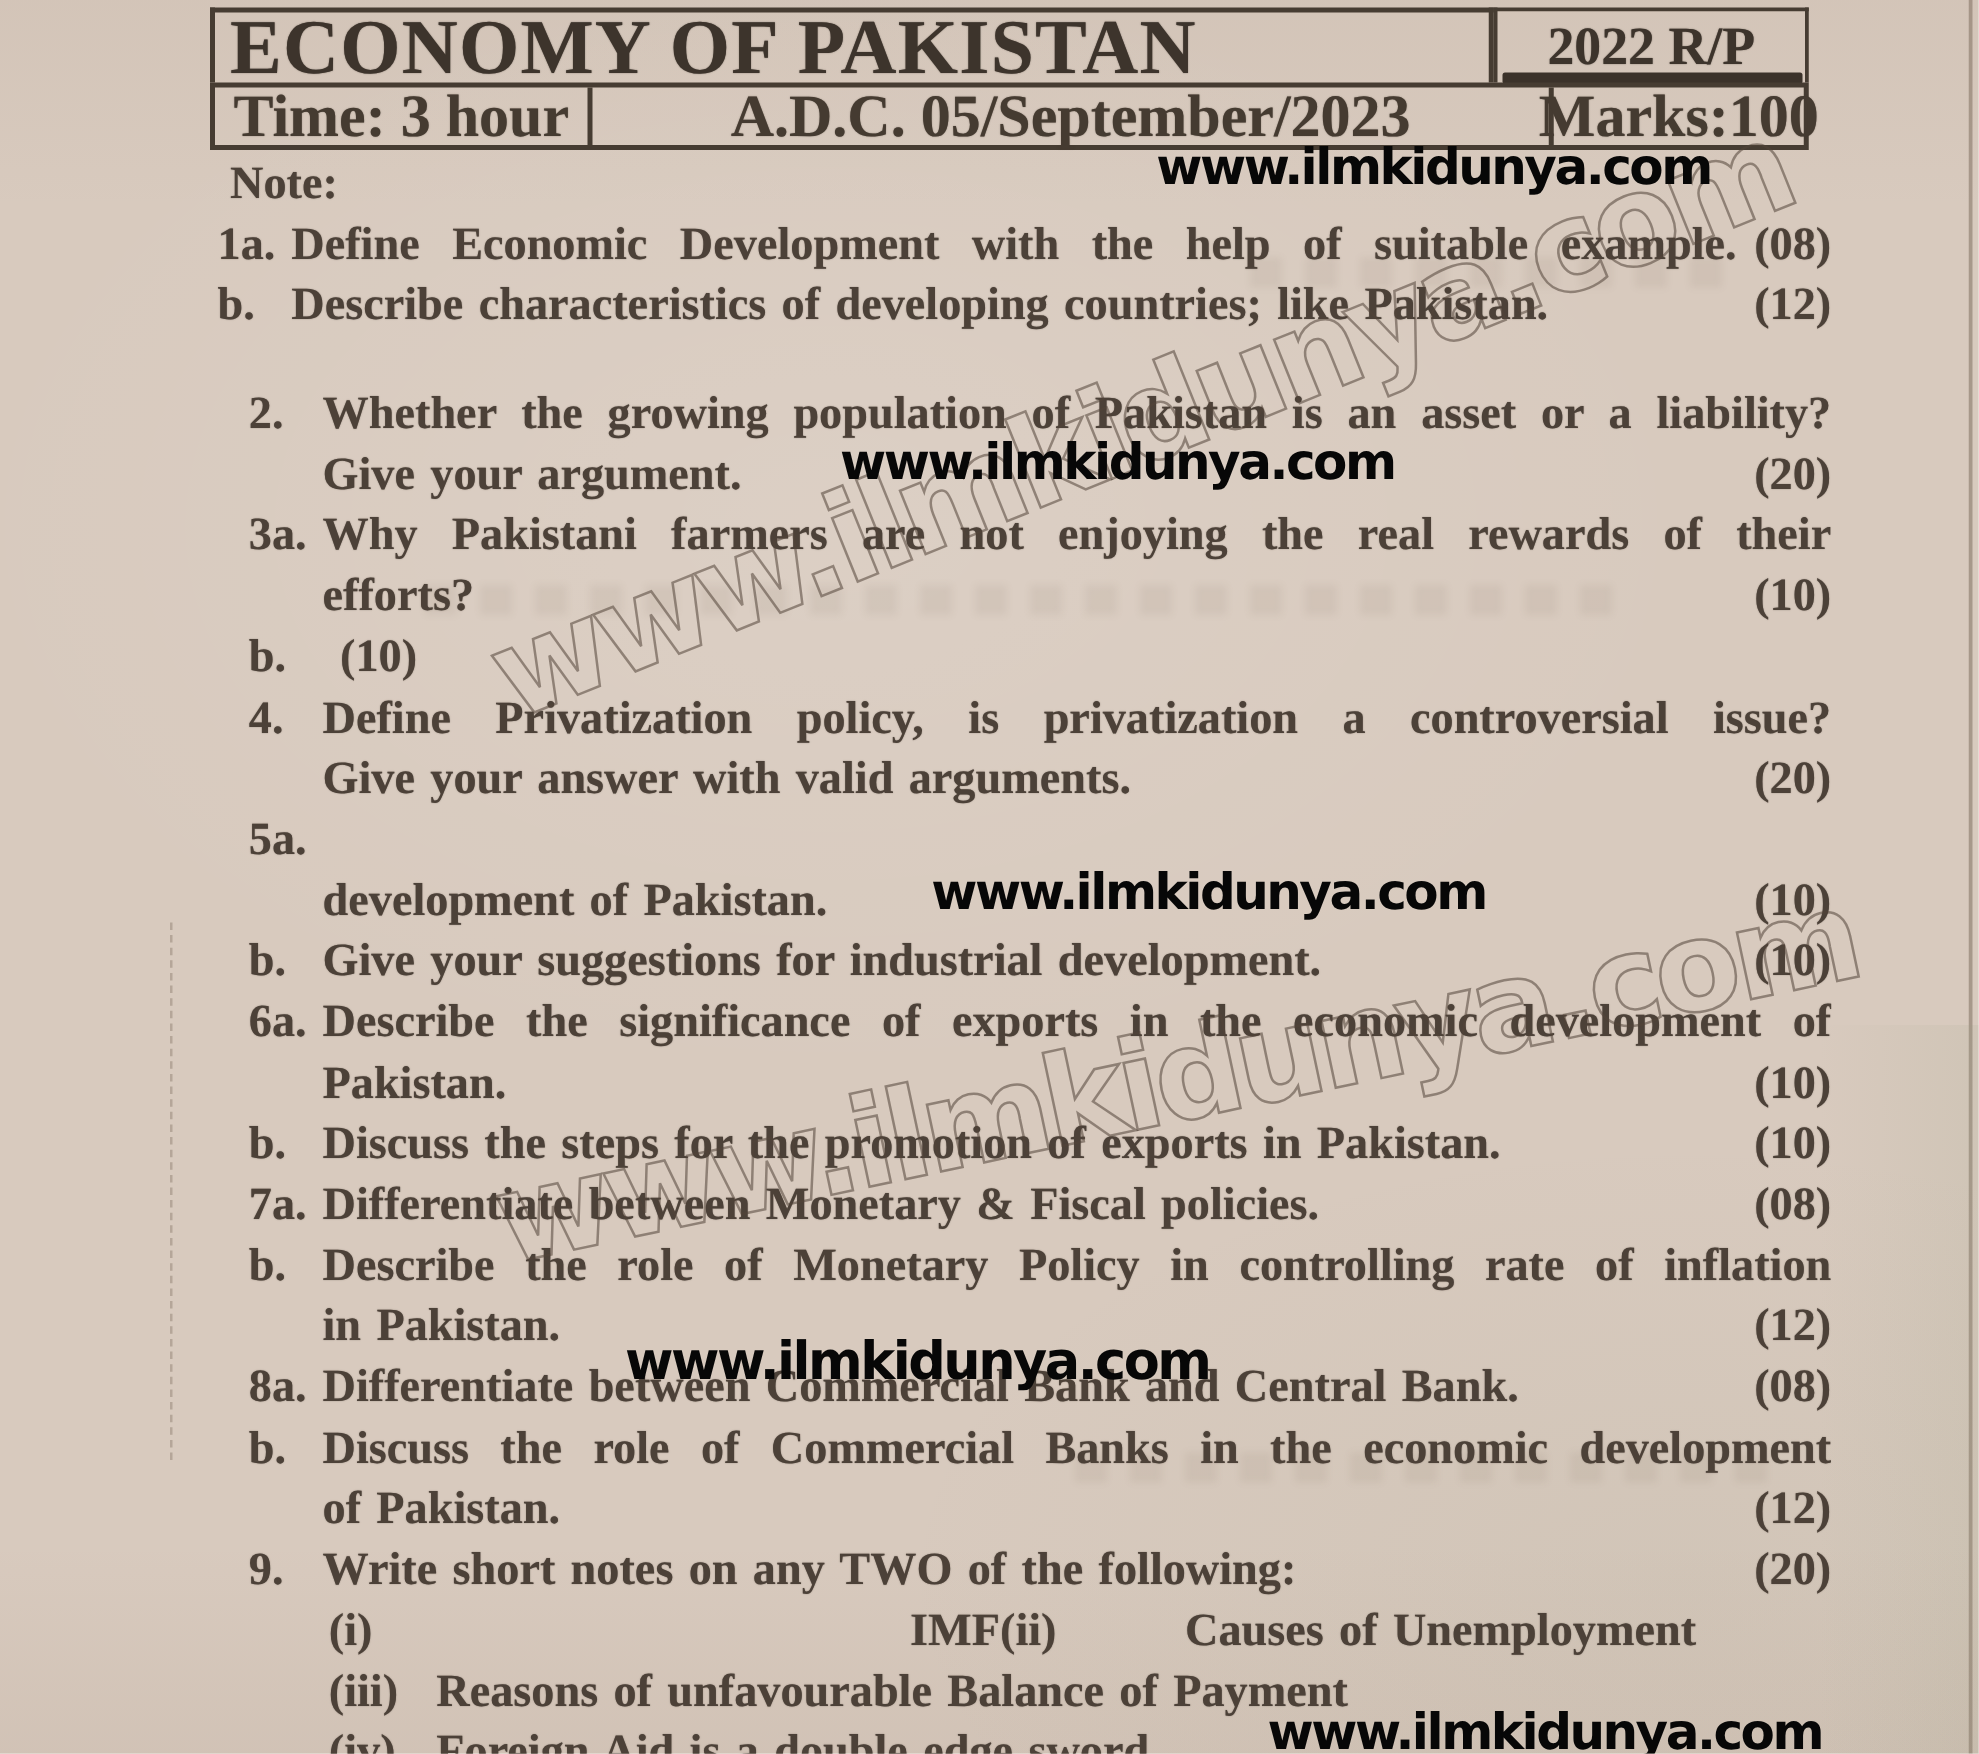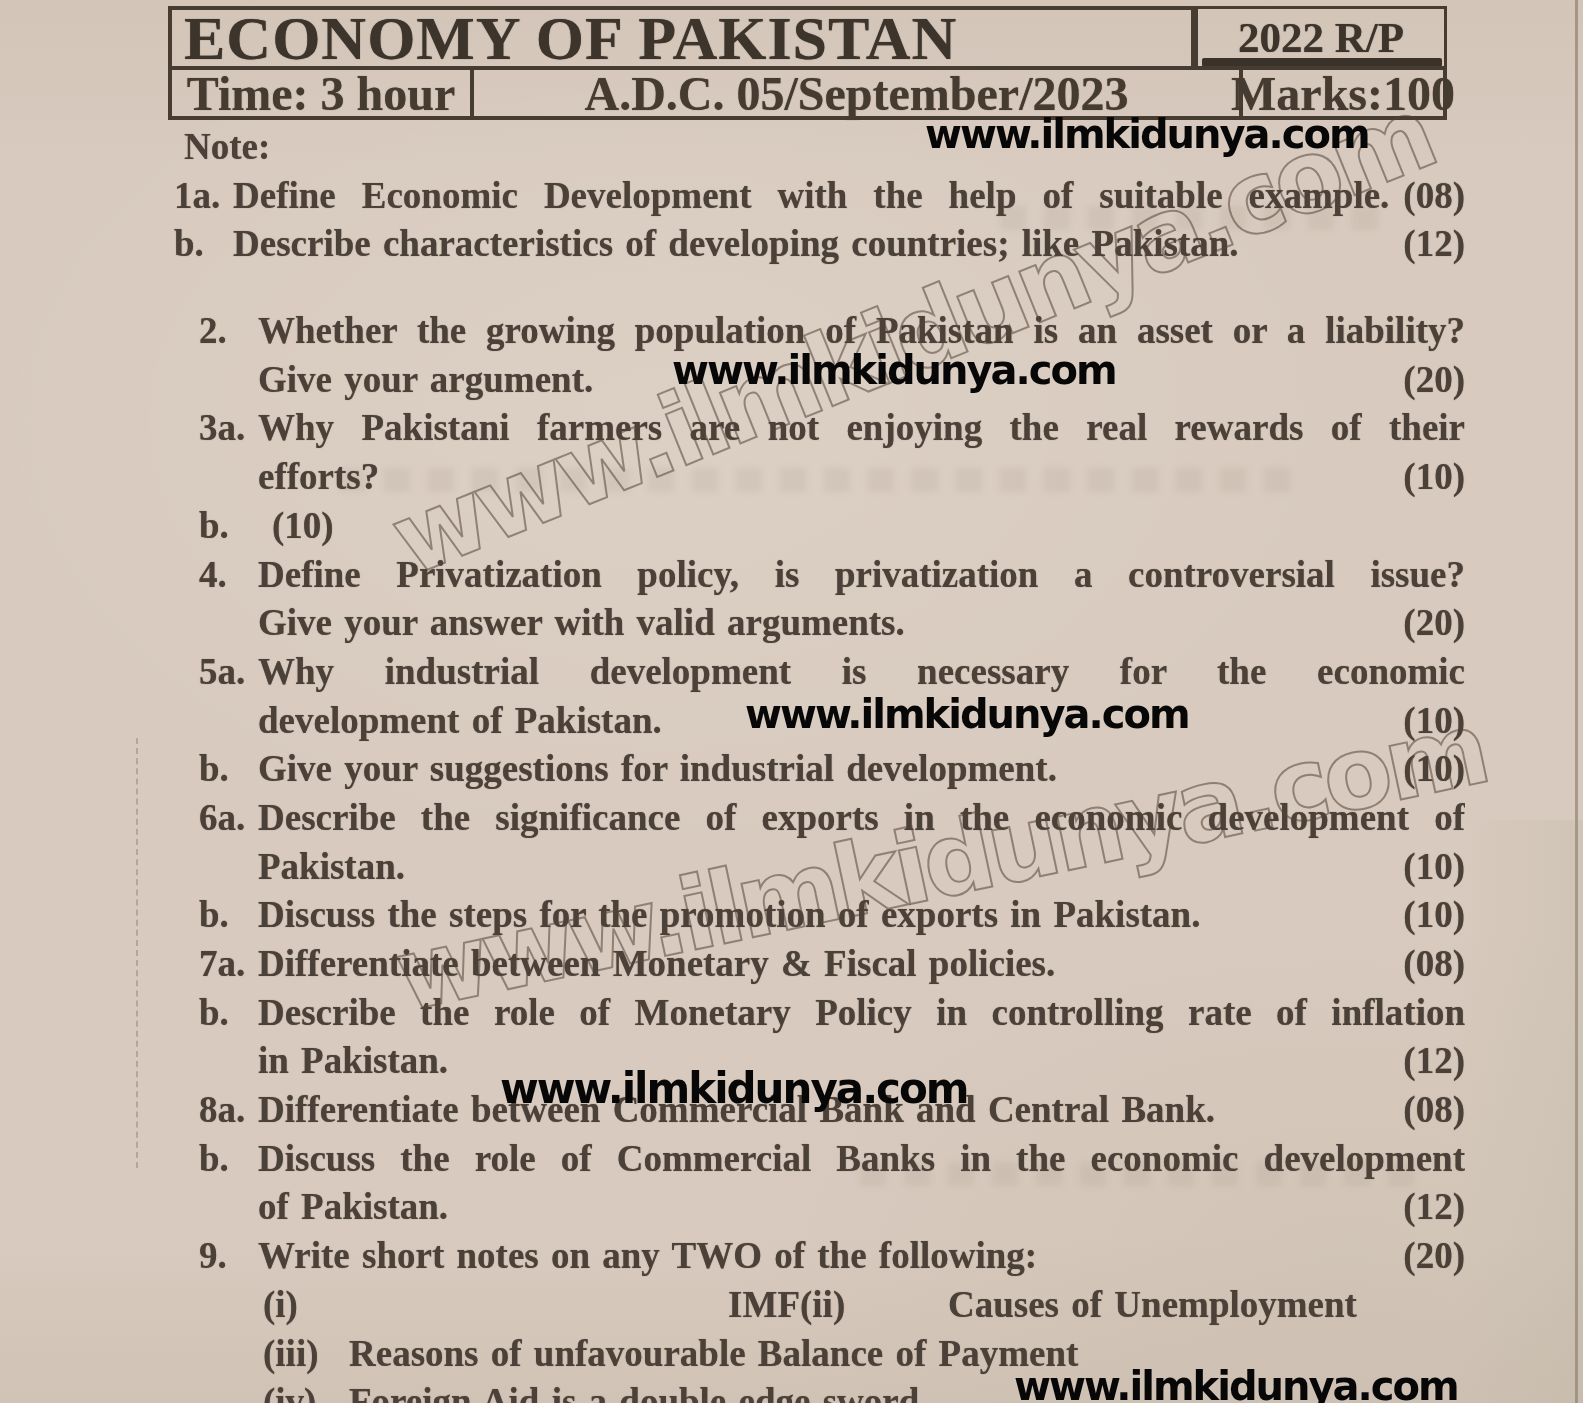--- a/index.html
+++ b/index.html
@@ -192,23 +192,20 @@
     </div>
     <div class="row g2">
       <div class="line">
           <span class="txt">Give your answer with valid arguments.</span>
           <span class="marks">(20)</span>
         </div>
     </div>
 
     <div class="row g2">
       <span class="qlabel">5a.</span>
-      <div class="line fill">
-          <span class="txt">Why industrial development is necessary for the economic</span>
-        </div>
     </div>
     <div class="row g2">
       <div class="line">
           <span class="txt">development of Pakistan.</span>
           <span class="marks">(10)</span>
         </div>
     </div>
 
     <div class="row g2">
       <span class="qlabel">b.</span>

